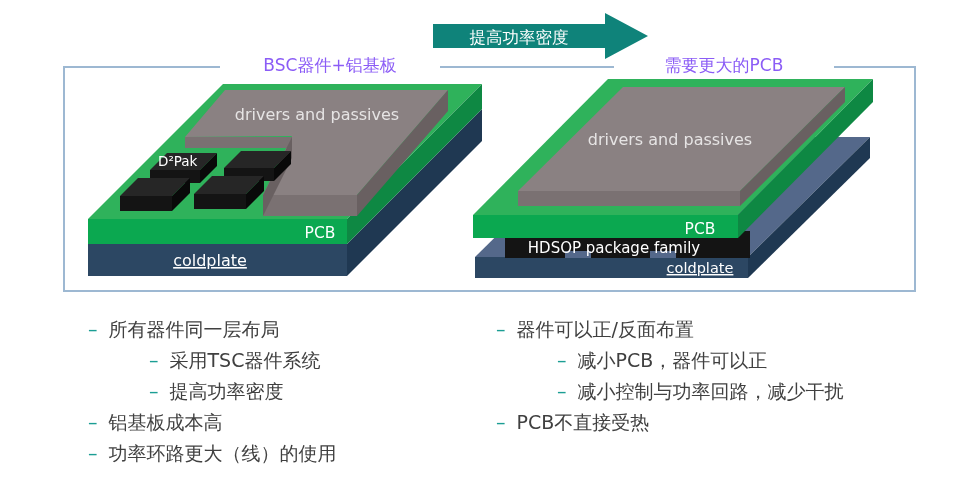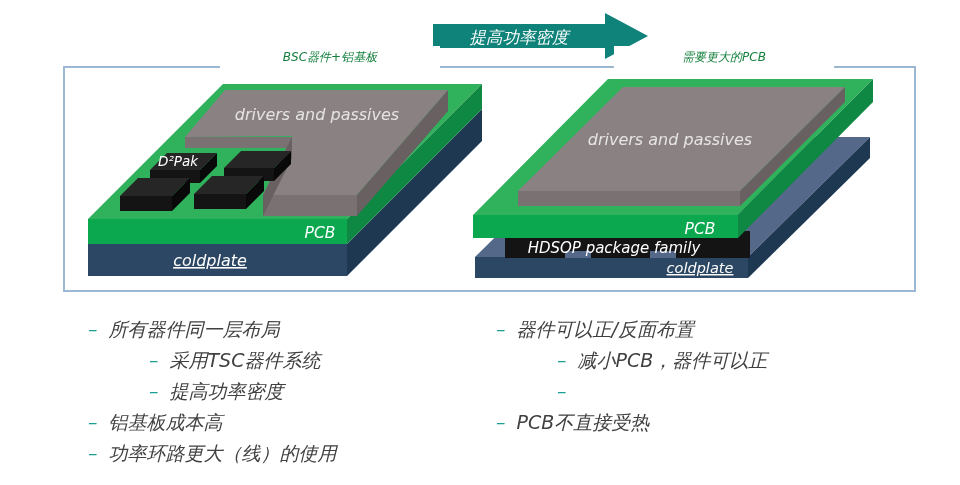--- a/index.html
+++ b/index.html
@@ -1,28 +1,27 @@
 <!DOCTYPE html>
 <html><head>
 <meta charset="utf-8">
 <style>
   html,body{margin:0;padding:0;background:#fff;}
   .slide{
     position:relative;width:960px;height:485px;background:#ffffff;overflow:hidden;
     font-family:"DejaVu Sans","Liberation Sans",sans-serif;
-    font-style:italic;
   }
   
   .frame{
     position:absolute;left:63px;top:66px;width:849px;height:222px;
     border:2px solid #9DB8D2;background:transparent;z-index:0;
   }
   .panel-title{
-    position:absolute;top:46px;width:220px;text-align:center;z-index:3;
-    font-size:12px;color:#15803d;background:#ffffff;line-height:22px;
+    position:absolute;top:54px;width:220px;text-align:center;z-index:3;
+    font-size:17px;color:#8b5cf6;background:#ffffff;line-height:22px;
   }
   .title-left{left:220px;}
   .title-right{left:614px;}
   .fig{position:absolute;z-index:1;}
   .fig-left{left:80px;top:78px;}
   .fig-right{left:465px;top:76px;}
   .arrow-svg{position:absolute;left:430px;top:12px;z-index:2;}
   .arrow-label{fill:#ffffff;font-size:16.5px;font-family:"DejaVu Sans","Liberation Sans",sans-serif;}
   
   .g-top{fill:#2FB25B}.g-front{fill:#0BA850}.g-side{fill:#0E8843}
@@ -141,20 +140,21 @@
     <div class="brow">
       <span class="dash">–</span>
       <span>器件可以正/反面布置</span>
     </div>
     <div class="brow lvl2">
       <span class="dash">–</span>
       <span>减小PCB，器件可以正</span>
     </div>
     <div class="brow lvl2">
       <span class="dash">–</span>
+      <span>减小控制与功率回路，减少干扰</span>
     </div>
     <div class="brow">
       <span class="dash">–</span>
       <span>PCB不直接受热</span>
     </div>
   </div>
 
 </div>
 
 </body></html>

